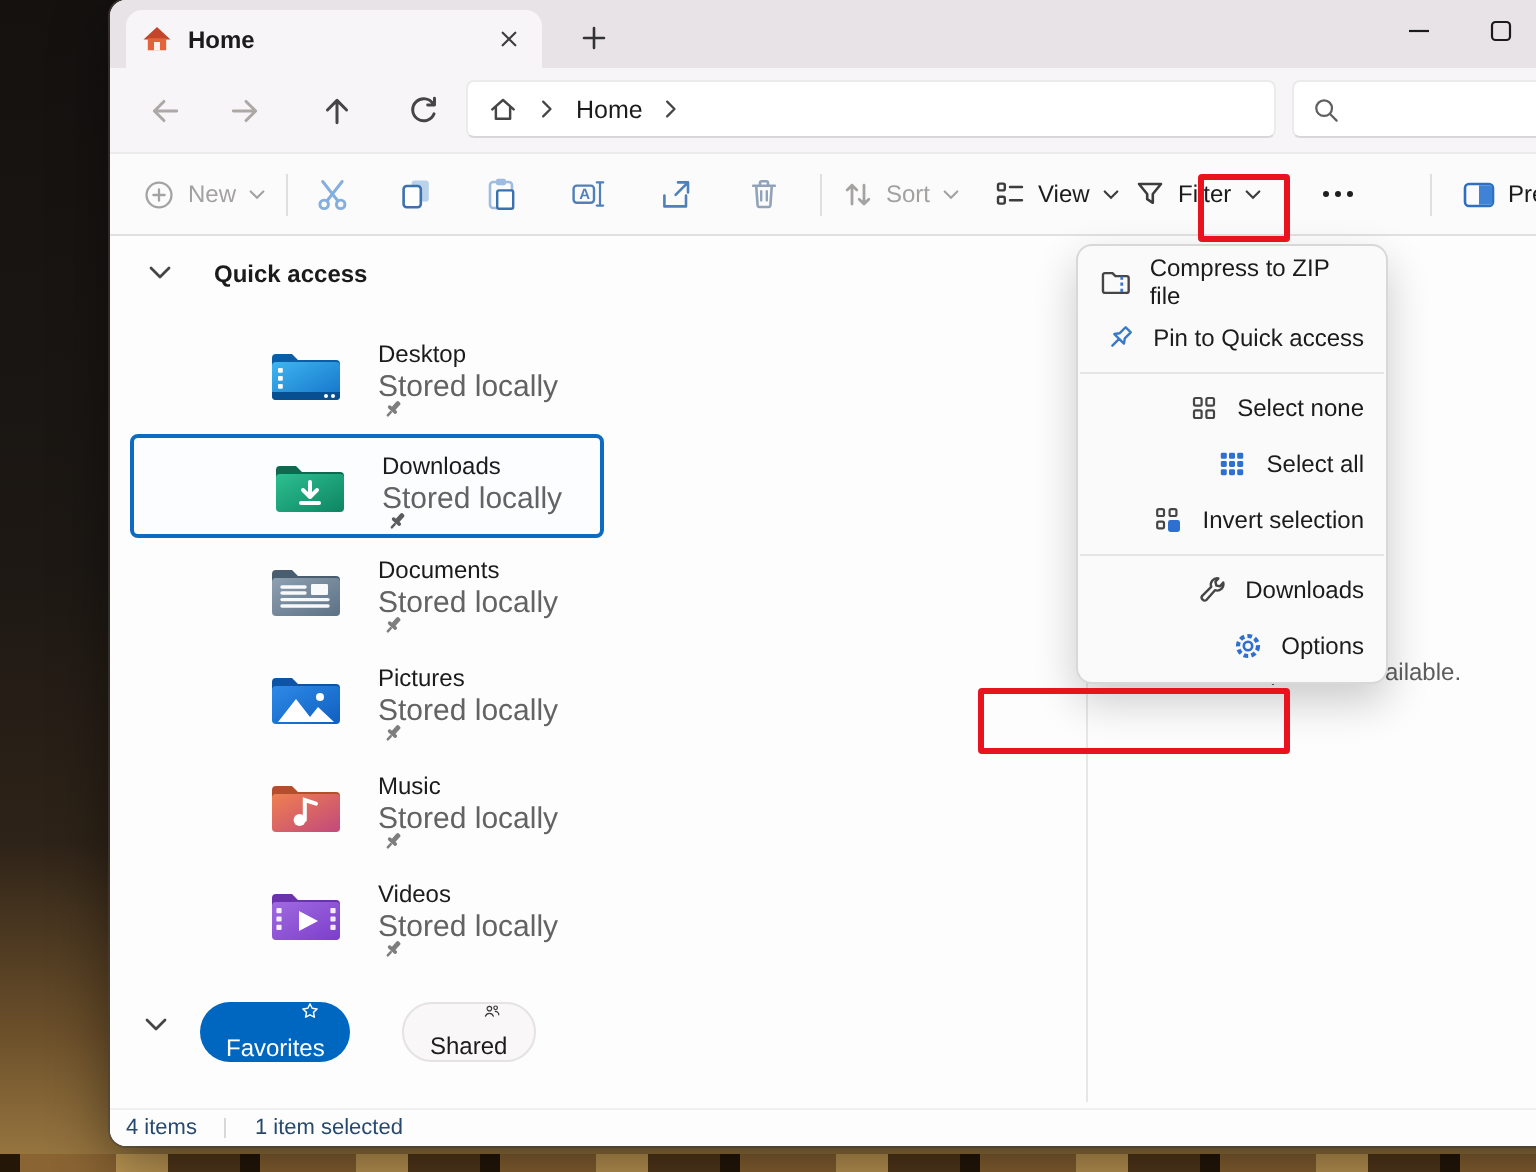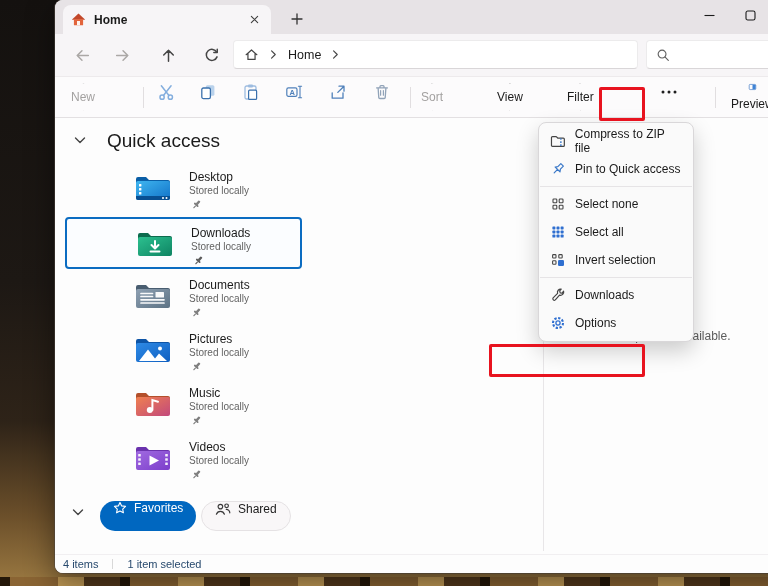--- a/index.html
+++ b/index.html
@@ -25,49 +25,49 @@
     border-bottom-color:#d9d6d8;border-radius:4px;display:flex;align-items:center;box-sizing:border-box;padding:0 10px;gap:11px;}
   .crumb-label{font-size:12.5px;color:#1b1b1b;}
   .search-bar{position:absolute;left:591px;top:6px;width:154px;height:29px;background:#fff;border:1px solid #ecebec;
     border-bottom-color:#d9d6d8;border-radius:4px;display:flex;align-items:center;box-sizing:border-box;padding:0 9px;}
   .search-bar input{flex:1;border:0;outline:0;background:transparent;font-size:12px;color:#444;
     font-family:"Liberation Sans","DejaVu Sans",sans-serif;min-width:0;}
   .search-bar input::placeholder{color:#8a8a8a;}
   
   .toolbar{position:absolute;top:76px;left:0;right:0;height:42px;background:#fcfbfc;border-top:1px solid #edeaec;
     border-bottom:1px solid #e3e0e2;box-sizing:border-box;}
-  .tb{position:absolute;top:50%;transform:translateY(-50%);display:flex;align-items:center;gap:6px;height:28px;border-radius:4px;padding:0 4px;flex-direction:column;}
+  .tb{position:absolute;top:50%;transform:translateY(-50%);display:flex;align-items:center;gap:6px;height:28px;border-radius:4px;padding:0 4px;}
   .tb-sep{position:absolute;top:10px;height:21px;width:1px;background:#e1dee0;}
   .tb-label{font-size:12px;color:#1b1b1b;}
   .tb-label.dis{color:#a3a1a0;}
   
   .content{position:absolute;top:118px;left:0;right:0;bottom:18px;background:#fdfdfd;}
   .section-hd{position:absolute;left:19px;top:12px;display:flex;align-items:center;gap:21px;}
-  .section-title{font-size:19px;font-weight:400;color:#1b1b1b;}
+  .section-title{font-size:12px;font-weight:700;color:#1b1b1b;}
   .qa-row{position:absolute;left:10px;width:237px;height:52px;border-radius:4px;box-sizing:border-box;}
   .qa-row.selected{border:2px solid #0b6cc1;background:#fbfdff;}
   .qa-icon{position:absolute;left:70px;top:10px;width:36px;height:30px;}
   .qa-name{position:absolute;left:124px;top:7px;font-size:12px;color:#1b1b1b;white-space:nowrap;}
-  .qa-status{position:absolute;left:124px;top:22px;font-size:10px;color:#636363;white-space:nowrap;}
+  .qa-status{position:absolute;left:124px;top:22px;font-size:15px;color:#636363;white-space:nowrap;}
   .qa-pin{position:absolute;left:126px;top:36px;}
   .pane-divider{position:absolute;left:488px;top:5px;width:1px;height:428px;background:#e8e6e8;}
   .preview-msg{position:absolute;left:489px;top:211px;width:259px;text-align:center;font-size:12px;color:#5d5d5d;}
   .fav-chevron{position:absolute;left:17px;top:390px;}
-  .pill{position:absolute;top:383px;height:30px;border-radius:15px;display:flex;align-items:flex-start;gap:7px;
-    padding:0 13px;font-size:12px;box-sizing:border-box;}
+  .pill{position:absolute;top:383px;height:30px;border-radius:15px;display:flex;align-items:flex-end;gap:7px;
+    padding:0 13px;font-size:12px;box-sizing:border-box;flex-direction:column;}
   .pill-fav{left:45px;background:#0067c0;color:#fff;}
   .pill-shared{left:146px;background:#f9f7f8;color:#1b1b1b;border:1px solid #e5e2e4;}
   
   .statusbar{position:absolute;left:0;right:0;bottom:0;height:18px;background:#fdfdfd;border-top:1px solid #f1eff1;
     display:flex;align-items:center;font-size:11px;color:#27496d;padding-left:8px;}
   .sb-div{width:1px;height:10px;background:#d8d8d8;margin:0 14px;}
   
   .menu{position:absolute;left:483px;top:122px;width:156px;background:#fafafa;border:1px solid #d9d7d9;border-radius:8px;
     box-shadow:0 9px 22px rgba(0,0,0,.20);padding:4px 0;z-index:40;box-sizing:border-box;}
-  .menu-item{height:28px;display:flex;align-items:center;gap:9px;padding:0 11px;font-size:12px;color:#1b1b1b;}
+  .menu-item{height:28px;display:flex;align-items:center;gap:9px;padding:0 11px;font-size:12px;color:#1b1b1b;justify-content:flex-end;}
   .menu-sep{height:1px;background:#e6e4e6;margin:3px 1px;}
   
   .annot{position:absolute;border:3px solid #e8131f;border-radius:2px;z-index:60;pointer-events:none;box-sizing:border-box;}
   .annot-more{left:599px;top:87px;width:46px;height:34px;}
   .annot-options{left:489px;top:344px;width:156px;height:33px;}
   svg{display:block;}
 </style>
 </head>
 <body>
 

